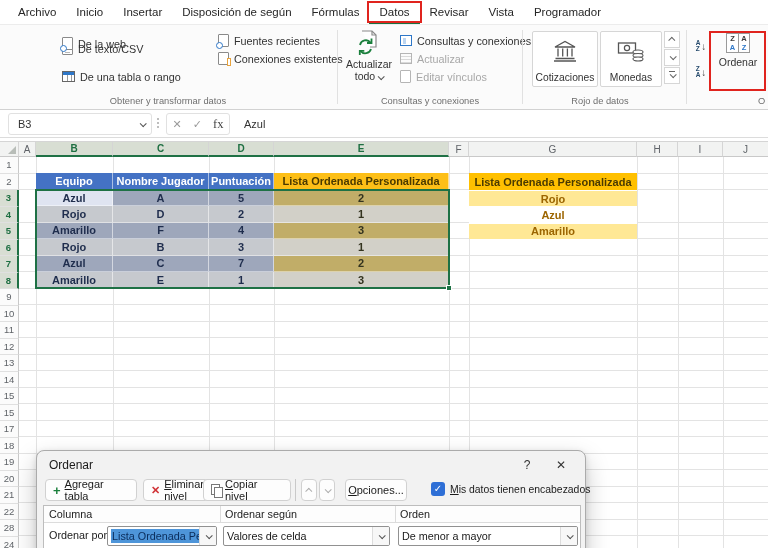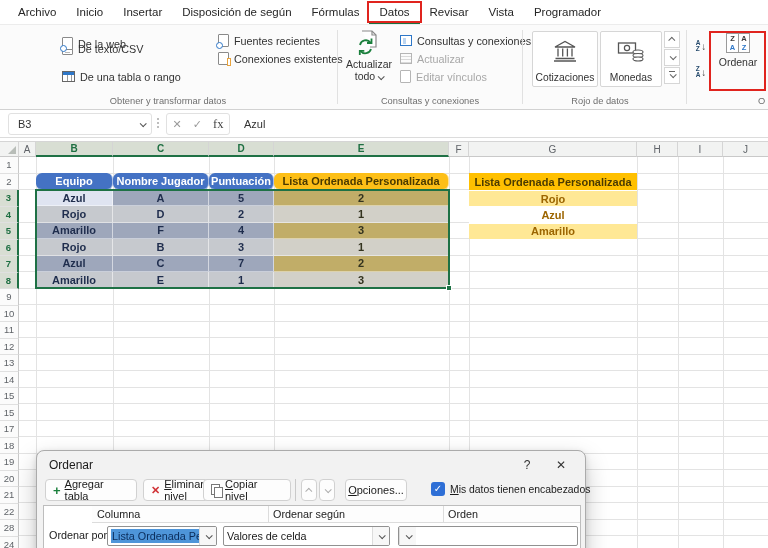--- a/index.html
+++ b/index.html
@@ -72,21 +72,21 @@
   .rownum { height:16.5px; border-right:1px solid #c9c9c9; border-bottom:1px solid #e0e0e0; background:#fbfbfb; font-size:9.5px; color:#5f6368; display:flex; align-items:center; justify-content:center; }
   .rownum.sel { background:#d8ded3; color:#1e6f42; font-weight:bold; border-right:2px solid #1f7145; }
   .gridlines-h { position:absolute; top:19px; left:19px; right:0; bottom:0; background:repeating-linear-gradient(to bottom, transparent 0 15.5px, #e3e3e3 15.5px 16.5px); }
   .vline { position:absolute; top:19px; bottom:0; width:1px; background:#e3e3e3; }
 
   
   .table1 { position:absolute; left:36px; top:35px; width:413px; font-size:11px; }
   .t1row { display:flex; height:16.4px; }
   .t1row.hd { height:17px; }
   .t1c { display:flex; align-items:center; justify-content:center; border-right:1px solid rgba(255,255,255,.55); border-bottom:1px solid rgba(255,255,255,.45); overflow:hidden; white-space:nowrap; }
-  .t1c.h { background:#4472c4; color:#fff; font-weight:bold;border-radius:6px; }
+  .t1c.h { background:#4472c4; color:#fff; font-weight:bold; }
   .t1c.h.gold { background:#fdbf17; color:#4a3a00; }
   .c1{width:77px}.c2{width:96px}.c3{width:65px}.c4{width:175px}
   .rowOdd .bcd { background:#9ea7bb; color:#1f2d4d; font-weight:600; }
   .rowEven .bcd { background:#c6c9ce; color:#1f2d4d; font-weight:600; }
   .rowOdd .gld { background:#c1ad68; color:#33331f; font-weight:600; }
   .rowEven .gld { background:#d2d0c8; color:#33331f; font-weight:600; }
   .t1c.active { background:#dfe4f1; }
   .sel-border { position:absolute; left:35px; top:51px; width:415px; height:100px; border:2px solid #1e7145; pointer-events:none; }
   .fill-handle { position:absolute; right:-4px; bottom:-4px; width:6px; height:6px; background:#1e7145; border:1px solid #fff; }
 
@@ -108,21 +108,21 @@
   .redx { color:#d13438; font-size:11px; font-weight:bold; }
   .copy-ico { position:relative; width:10px; height:12px; flex:0 0 auto; }
   .copy-ico::before { content:""; position:absolute; left:0; top:0; width:7px; height:9px; border:1px solid #777; background:#fff; }
   .copy-ico::after { content:""; position:absolute; left:3px; top:3px; width:7px; height:9px; border:1px solid #777; background:#fff; }
   .updown { position:absolute; top:28px; width:16px; height:22px; border:1px solid #d1d1d1; border-radius:4px; background:#fdfdfd; display:flex; align-items:center; justify-content:center; }
   .updown .chev { width:5px; height:5px; border-right:1.4px solid #aeaeae; border-bottom:1.4px solid #aeaeae; }
   .tb-divider { position:absolute; left:258px; top:28px; height:22px; width:1px; background:#c9c9c9; }
   .dlg-check { position:absolute; left:394px; top:31px; width:14px; height:14px; background:#2e6fd6; border-radius:3px; color:#fff; font-size:10px; display:flex; align-items:center; justify-content:center; line-height:14px; }
   .dlg-check-label { position:absolute; left:413px; top:33px; font-size:10.4px; white-space:nowrap; }
   .dlg-panel { position:absolute; left:6px; top:54px; width:538px; height:140px; background:#fff; border:1px solid #bdbdbd; }
-  .pn-headrow { position:absolute; left:0; right:0; top:0; height:17px; border-bottom:1px solid #dcdcdc; background:#fdfdfd;margin-left:48px; }
+  .pn-headrow { position:absolute; left:0; right:0; top:0; height:17px; border-bottom:1px solid #dcdcdc; background:#fdfdfd; }
   .pn-h { position:absolute; top:2px; font-size:10.8px; color:#222; }
   .pn-vdiv { position:absolute; top:0; height:17px; width:1px; background:#dcdcdc; }
   .pn-rowlabel { position:absolute; left:5px; top:23px; font-size:10.8px; }
   .combo { position:absolute; top:20px; height:20px; background:#fff; border:1px solid #919191; border-radius:2px; display:flex; align-items:stretch; overflow:hidden; }
   .combo .val { flex:1; display:flex; align-items:center; padding:0 3px; white-space:nowrap; overflow:hidden; font-size:10.8px; }
   .combo .val .seltxt { background:#4e95d9; color:#0a2c5a; padding:1px 1px; white-space:nowrap; }
   .combo .dd { width:17px; border-left:1px solid #dcdcdc; background:#f7f7f7; display:flex; align-items:center; justify-content:center; flex:0 0 auto; }
   .combo .dd .chev { width:5px; height:5px; border-right:1.3px solid #555; border-bottom:1.3px solid #555; transform:rotate(45deg) translateY(-1px); }
   .hl-red-box { position:absolute; border:2.5px solid #e0241e; pointer-events:none; }
 </style>
@@ -464,20 +464,23 @@
         </div>
         <div class="combo" style="left:179px; width:167px;">
           <span class="val">
               <span>Valores de celda</span>
             </span>
           <span class="dd">
               <i class="chev"></i>
             </span>
         </div>
         <div class="combo" style="left:354px; width:180px;">
+          <span class="val">
+              <span>De menor a mayor</span>
+            </span>
           <span class="dd">
               <i class="chev"></i>
             </span>
         </div>
       </div>
 
     </div>
   </div>
 </div>
 

